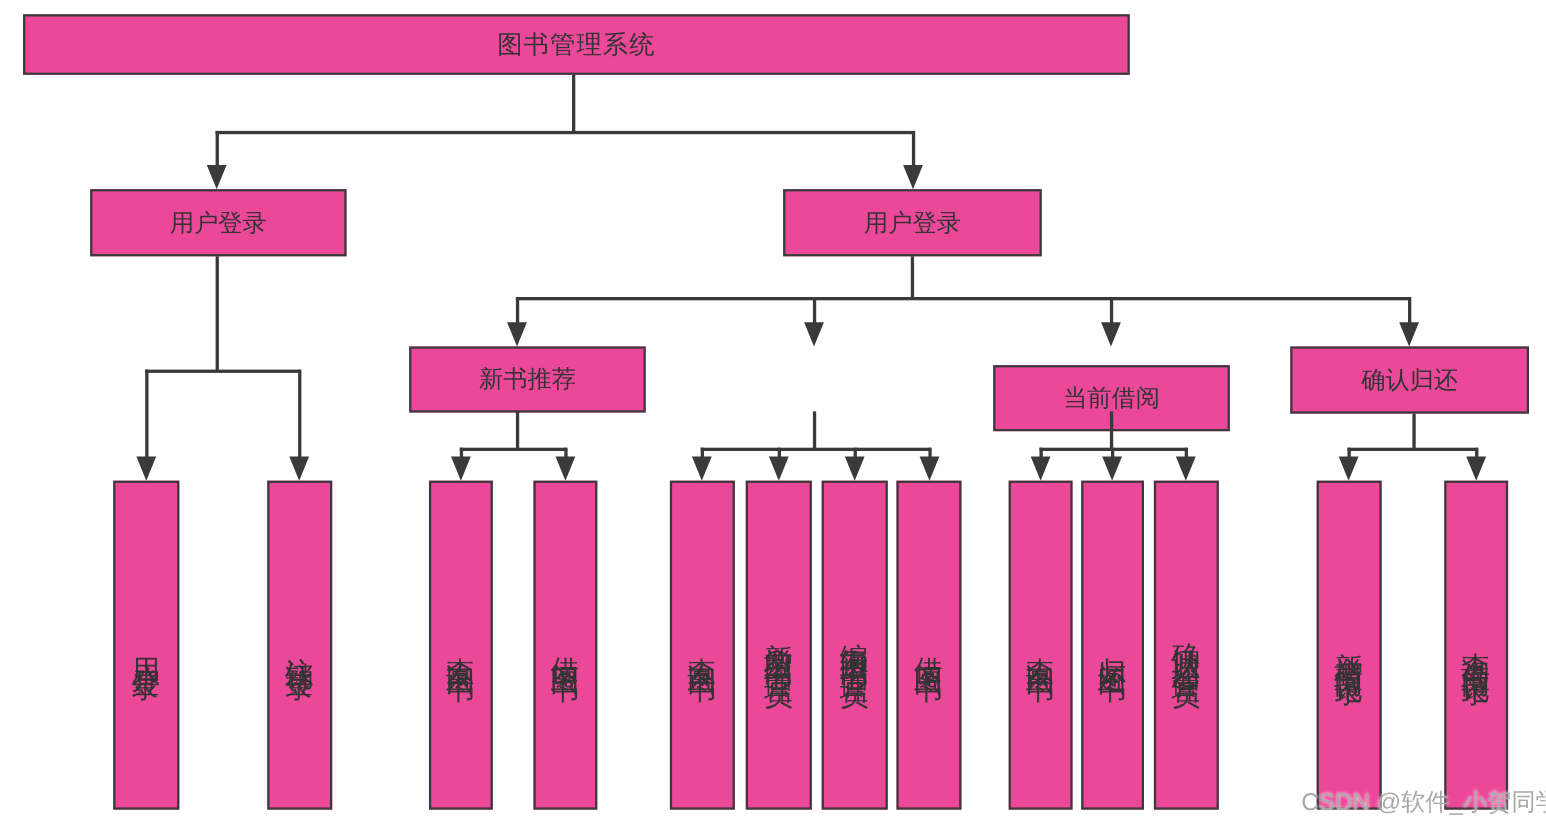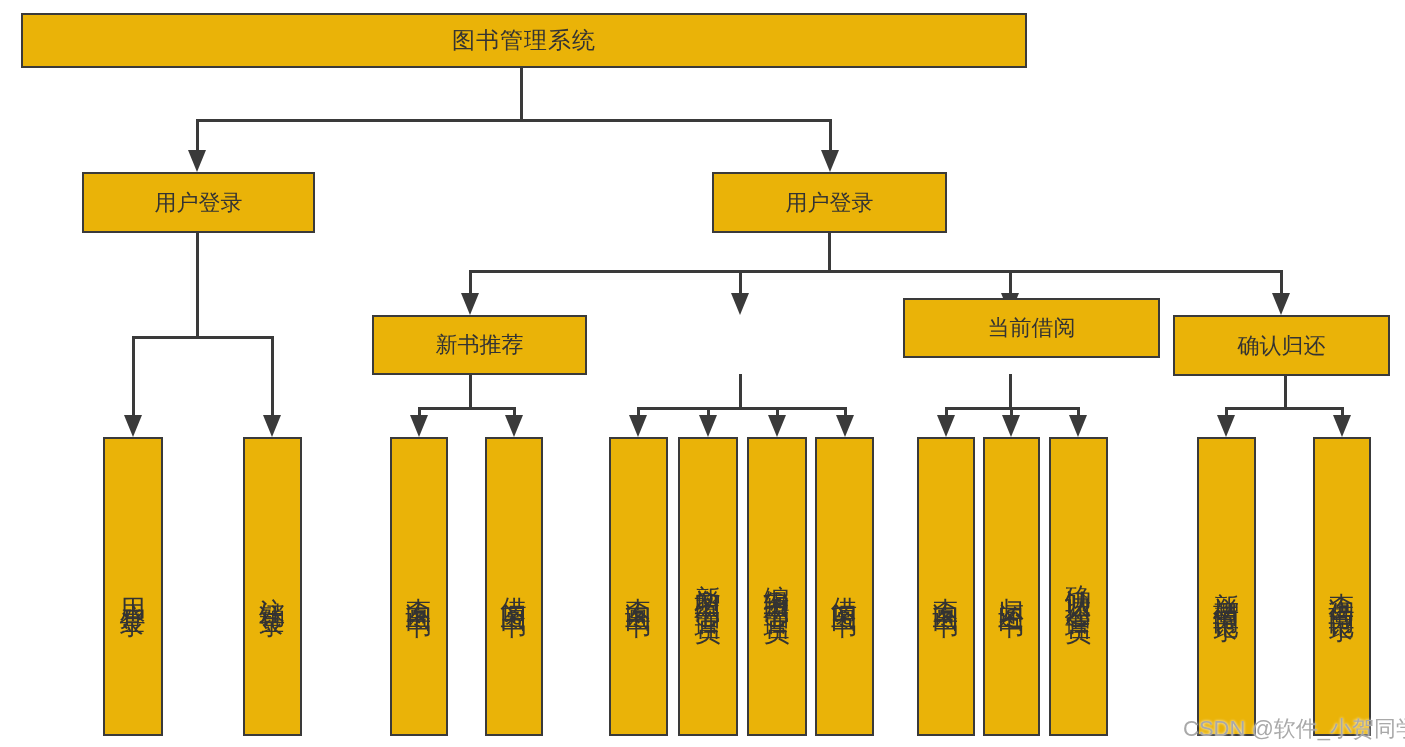--- a/index.html
+++ b/index.html
@@ -2,21 +2,21 @@
 <html><head>
 <meta charset="utf-8">
 <style>
   html,body{margin:0;padding:0;}
   body{
     width:1405px;height:747px;background:#ffffff;overflow:hidden;
     font-family:"Liberation Sans",sans-serif;
   }
   #stage{position:relative;width:1405px;height:747px;background:#ffffff;}
   .box{
-    position:absolute;box-sizing:border-box;background:#eab308;
+    position:absolute;box-sizing:border-box;background:#ec4899;
     border:2.5px solid #3a3a3a;color:#333333;
     display:flex;align-items:center;justify-content:center;
     text-align:center;line-height:1;
   }
   .h-lbl{font-size:22px;}
   .root-lbl{font-size:23px;letter-spacing:1px;}
   .v{
     writing-mode:vertical-rl;text-orientation:mixed;
     font-size:26px;letter-spacing:5px;line-height:1;
   }
@@ -62,21 +62,21 @@
   <div class="vl" style="left:469px;top:270px;height:28px"></div>
   <div class="ar" style="left:461px;top:293px"></div>
   <div class="vl" style="left:739px;top:270px;height:28px"></div>
   <div class="ar" style="left:731px;top:293px"></div>
   <div class="vl" style="left:1009px;top:270px;height:28px"></div>
   <div class="ar" style="left:1001px;top:293px"></div>
   <div class="vl" style="left:1280px;top:270px;height:28px"></div>
   <div class="ar" style="left:1272px;top:293px"></div>
 
   <div class="box h-lbl" style="left:372px;top:315px;width:215px;height:60px">新书推荐</div>
-  <div class="box h-lbl" style="left:903px;top:298px;width:257px;height:60px">当前借阅</div>
+  <div class="box h-lbl" style="left:903px;top:332px;width:215px;height:60px">当前借阅</div>
   <div class="box h-lbl" style="left:1173px;top:315px;width:217px;height:61px">确认归还</div>
 
   <div class="vl" style="left:469px;top:374px;height:34px"></div>
   <div class="hl" style="left:418px;top:407px;width:97px"></div>
   <div class="vl" style="left:418px;top:407px;height:12px"></div>
   <div class="ar" style="left:410px;top:415px"></div>
   <div class="vl" style="left:513px;top:407px;height:12px"></div>
   <div class="ar" style="left:505px;top:415px"></div>
 
   <div class="vl" style="left:739px;top:374px;height:34px"></div>

